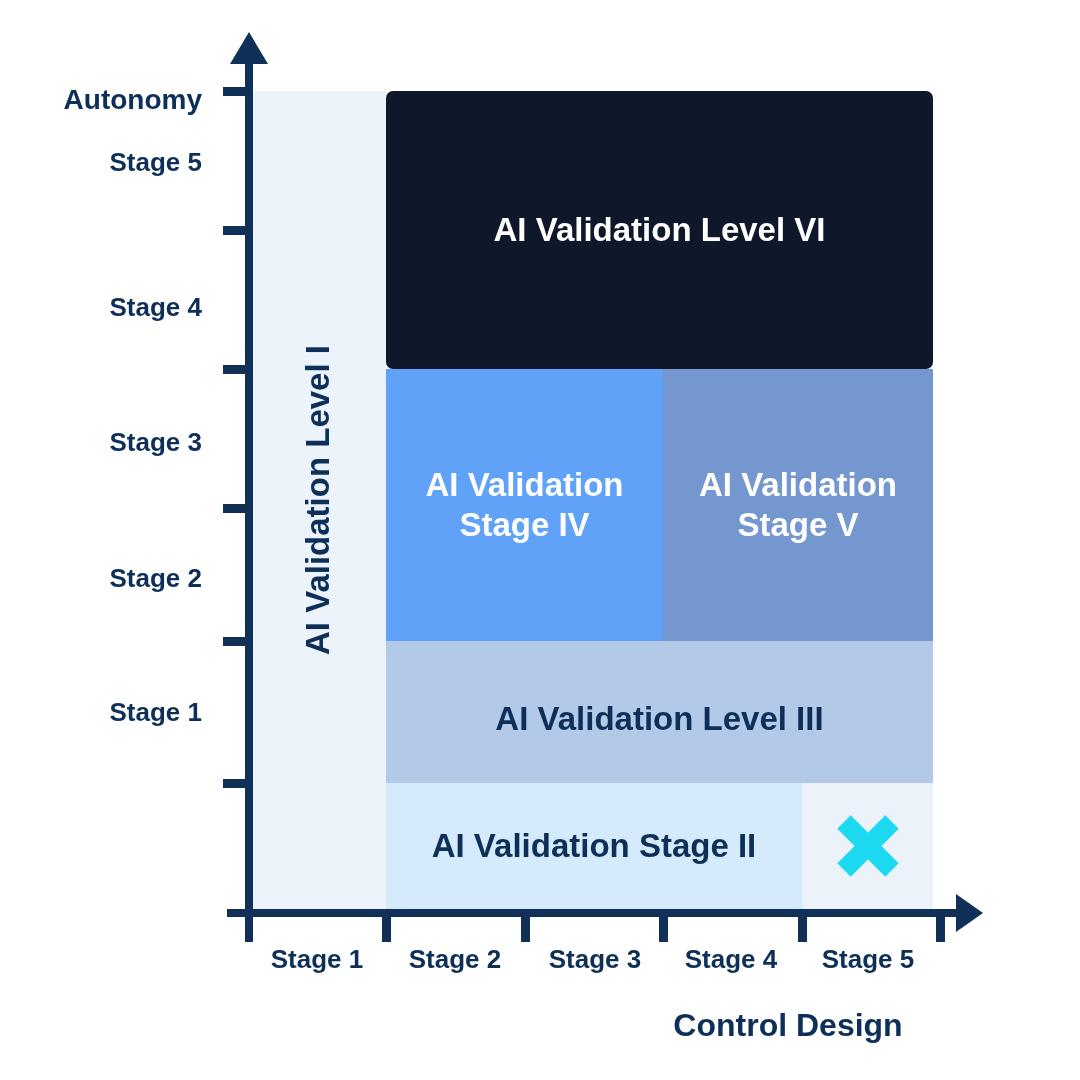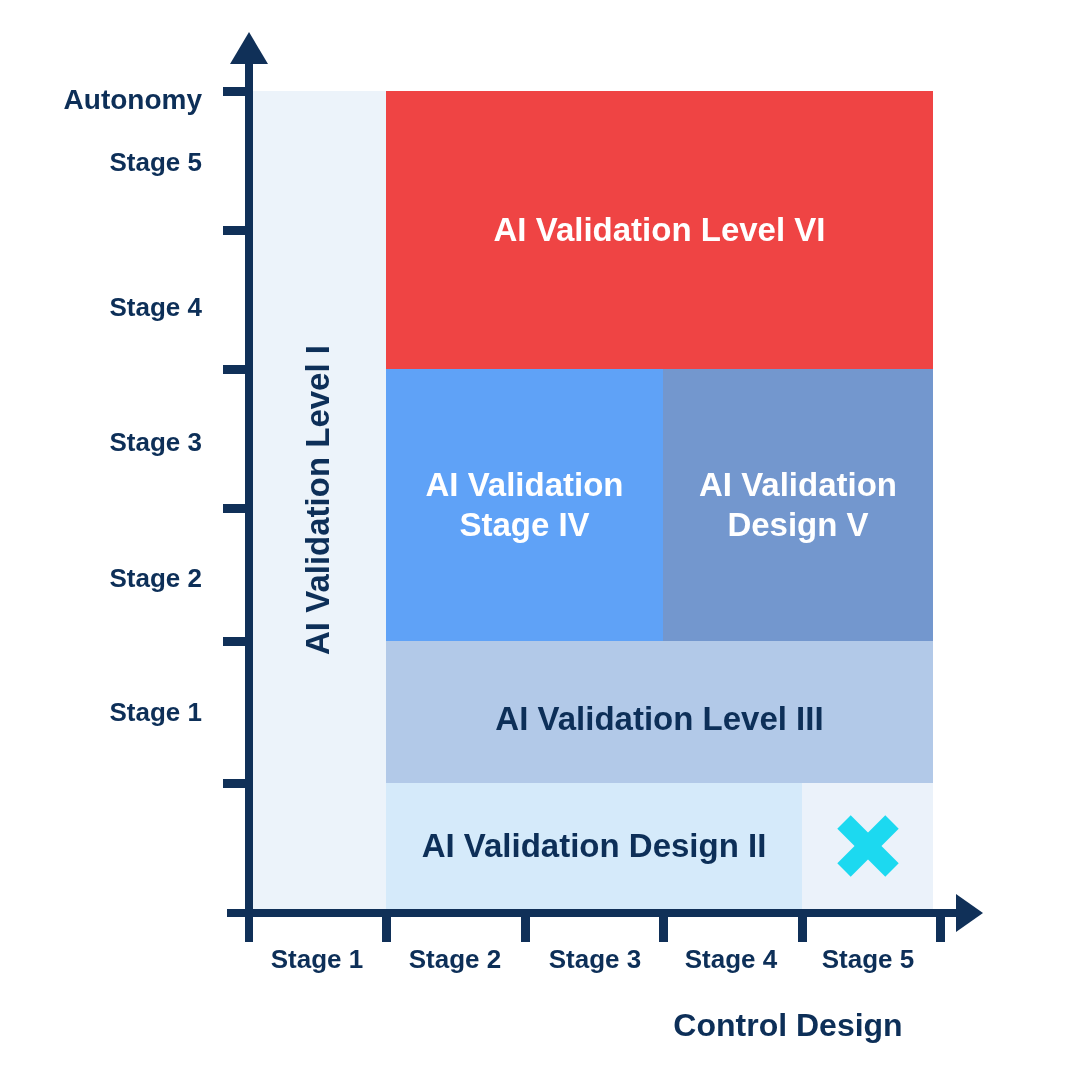--- a/index.html
+++ b/index.html
@@ -38,40 +38,40 @@
 </style>
 </head>
 <body>
 
 <div class="canvas">
 
   <div class="region region-l1" style="background: rgb(236, 243, 250); color: rgb(13, 47, 88);">
     <span class="vertical-label">AI Validation Level I</span>
   </div>
 
-  <div class="region region-l6" style="background: #ef4444; color: rgb(255, 255, 255);">
+  <div class="region region-l6" style="background: #0f172a; color: rgb(255, 255, 255); border-radius: 7px;">
     <span>AI Validation Level VI</span>
   </div>
 
   <div class="region region-l4" style="background: rgb(95, 162, 247); color: rgb(255, 255, 255);">
     <span>AI Validation</span>
     <span>Stage IV</span>
   </div>
 
   <div class="region region-l5" style="background: rgb(115, 151, 206); color: rgb(255, 255, 255);">
     <span>AI Validation</span>
-    <span>Design V</span>
+    <span>Stage V</span>
   </div>
 
   <div class="region region-l3" style="background: rgb(178, 201, 232); color: rgb(13, 47, 88);">
     <span>AI Validation Level III</span>
   </div>
 
   <div class="region region-l2" style="background: rgb(213, 234, 250); color: rgb(13, 47, 88);">
-    <span>AI Validation Design II</span>
+    <span>AI Validation Stage II</span>
   </div>
 
   <div class="region region-empty" style="background: rgb(235, 242, 250);">
     <svg class="x-mark-svg" width="70" height="70" viewBox="0 0 70 70">
       <line x1="11" y1="11" x2="59" y2="59" stroke-width="19" stroke-linecap="butt" stroke="#1cd9f0"></line>
       <line x1="59" y1="11" x2="11" y2="59" stroke-width="19" stroke-linecap="butt" stroke="#1cd9f0"></line>
     </svg>
   </div>
 
   <div class="y-axis-line"></div>

